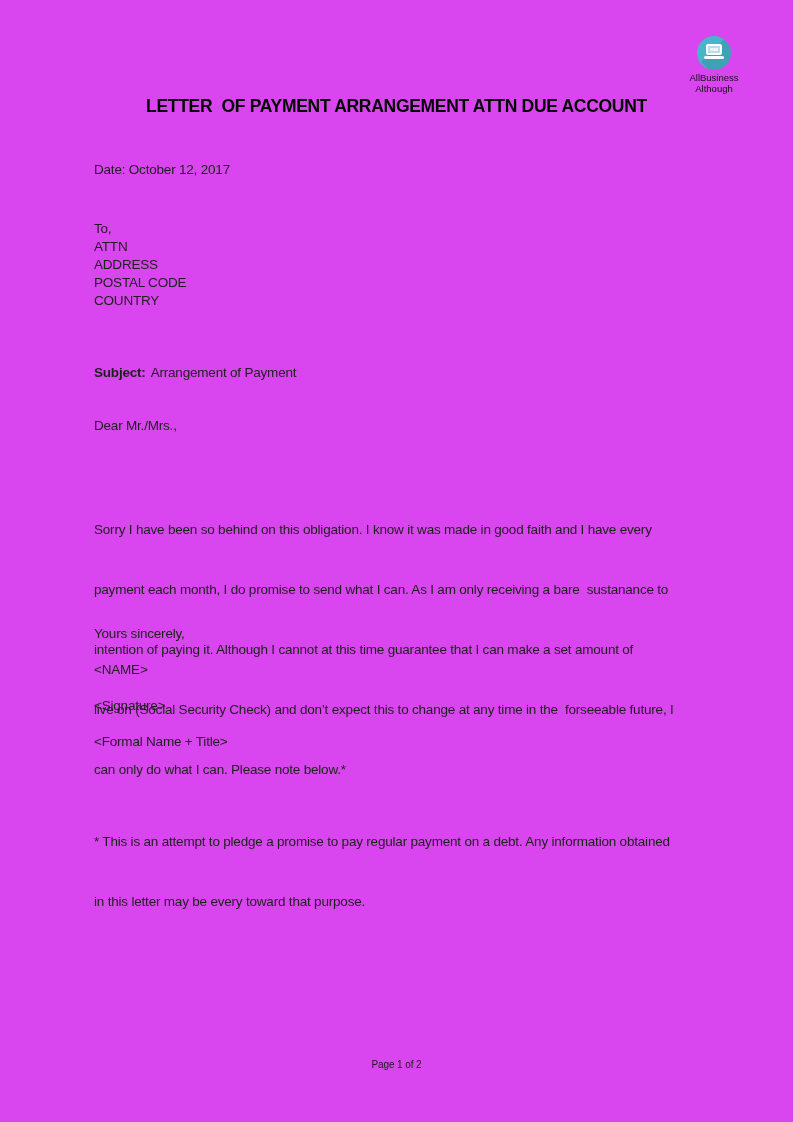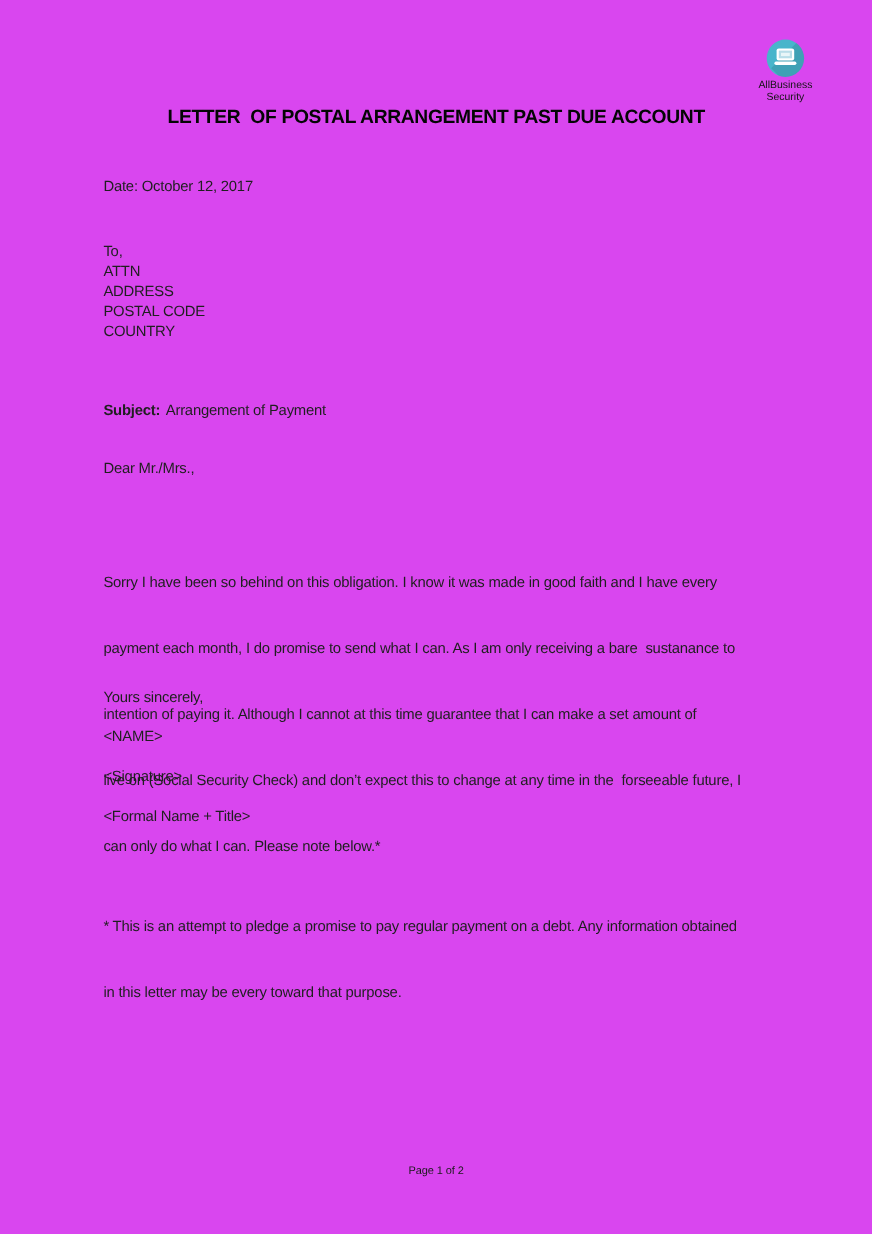--- a/index.html
+++ b/index.html
@@ -152,25 +152,25 @@
         <div class="laptop-screen">
           <div class="laptop-screen-inner">
             <div class="laptop-window"></div>
           </div>
         </div>
         <div class="laptop-base"></div>
       </div>
     </div>
     <div class="logo-text">
       <div>AllBusiness</div>
-      <div>Security</div>
+      <div>Although</div>
     </div>
   </div>
 
-  <h1 class="title">LETTER  OF POSTAL ARRANGEMENT PAST DUE ACCOUNT</h1>
+  <h1 class="title">LETTER  OF PAYMENT ARRANGEMENT ATTN DUE ACCOUNT</h1>
 
   <div class="date-line txt">Date: October 12, 2017</div>
 
   <div class="recipient txt">
     <div>To,</div>
     <div>ATTN</div>
     <div>ADDRESS</div>
     <div>POSTAL CODE</div>
     <div>COUNTRY</div>
   </div>

